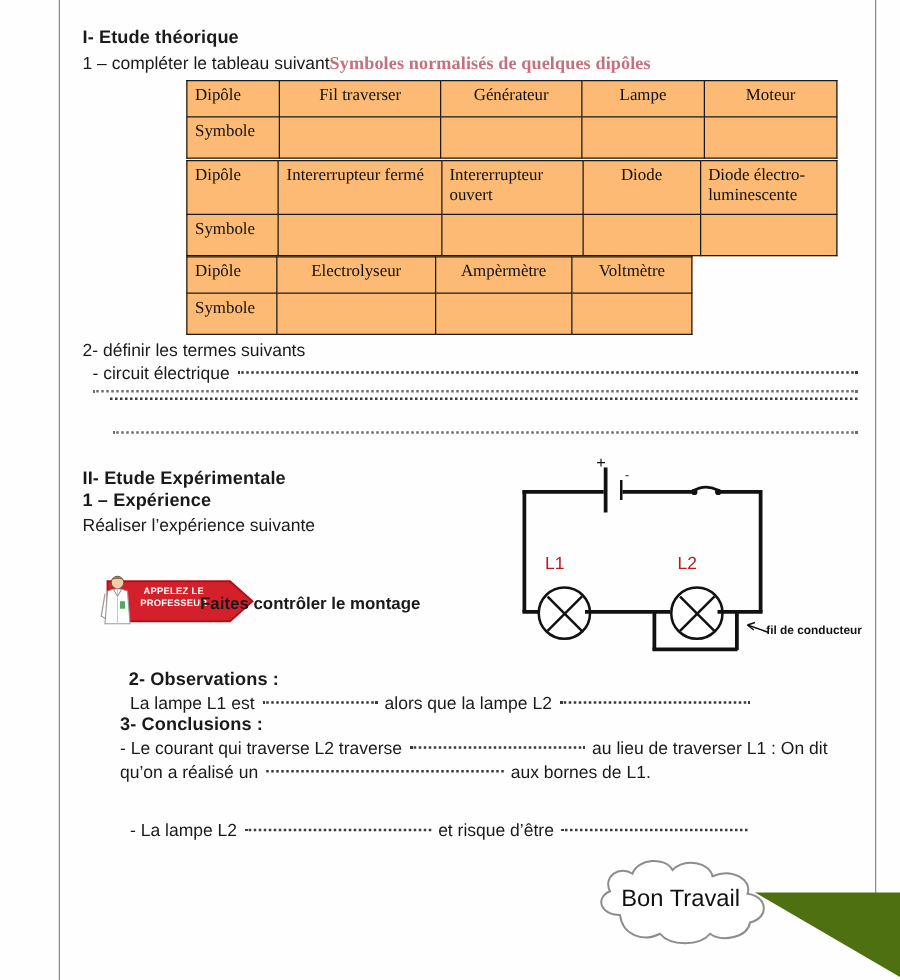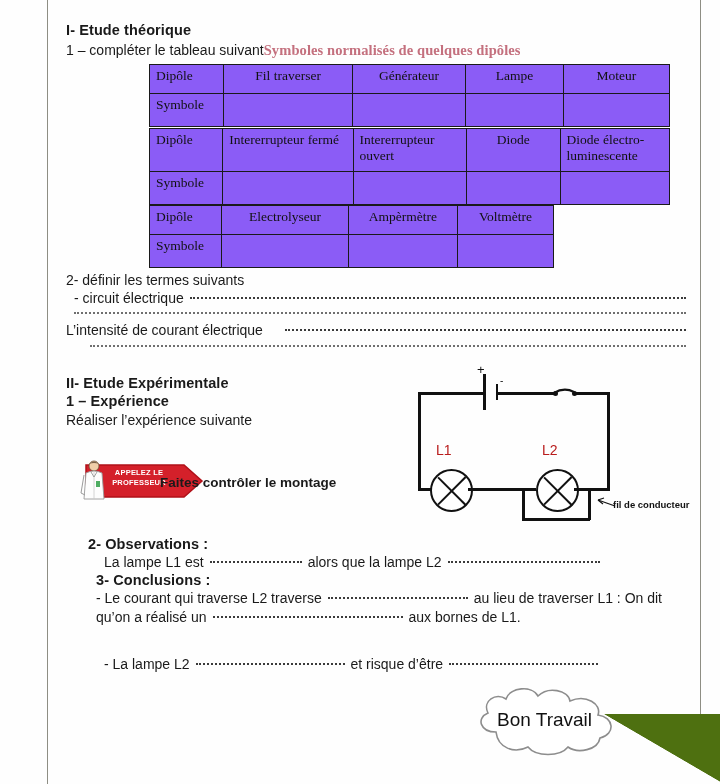--- a/index.html
+++ b/index.html
@@ -68,21 +68,21 @@
     height: 0;
     margin-left: 0;
   }
 
   
   table.dip {
     border-collapse: collapse;
     font-family: "Liberation Serif", serif;
     font-size: 13.5px;
     color: #111;
-    background: #8b5cf6;
+    background: #fdba74;
   }
   table.dip td {
     border: 1px solid #1a1a1a;
     padding: 3px 6px;
     vertical-align: top;
   }
   table.dip td.hd-label { text-align: left; white-space: nowrap; }
   table.dip td.hd { text-align: center; }
   table.dip tr.sym td { height: 26px; }
   table.dip tr.hdr td { height: 22px; }
@@ -231,21 +231,20 @@
 
   <div style="position:absolute;left:66px;top:272px;" class="line-txt">2- définir les termes suivants</div>
 
   <div style="position:absolute;left:74px;top:290px;width:612px;" class="row-flex">
     <span class="line-txt">- circuit électrique</span>
     <span class="dots"></span>
   </div>
   <div style="position:absolute;left:74px;top:312px;width:612px;" class="dots-full"></div>
 
   <div style="position:absolute;left:66px;top:322px;width:620px;" class="row-flex">
-    <span class="line-txt">L’intensité  de  courant  électrique</span>
     <span class="dots" style="margin-left:22px;"></span>
   </div>
   <div style="position:absolute;left:90px;top:345px;width:596px;" class="dots-full"></div>
 
   <div style="position:absolute;left:66px;top:375px;" class="sec-title">II-  Etude Expérimentale</div>
   <div style="position:absolute;left:66px;top:393px;" class="sec-title">1 – Expérience</div>
   <div style="position:absolute;left:66px;top:412px;" class="line-txt">Réaliser l’expérience suivante</div>
 
   <div class="badge-wrap" style="left:80px;top:459px;width:130px;height:44px;">
     <svg width="130" height="44" viewBox="0 0 130 44">
@@ -313,21 +312,21 @@
     <div class="wire" style="left:112px;top:148px;width:68px;height:2.5px;"></div>
     <div class="wire" style="left:178px;top:120px;width:2.5px;height:30px;"></div>
 
     <svg style="position:absolute;left:180px;top:124px;" width="28" height="16">
       <path d="M25 12 L8 6" stroke="#111" stroke-width="1.2" fill="none"></path>
       <path d="M8 6 L14 4 M8 6 L13 10" stroke="#111" stroke-width="1.2" fill="none"></path>
     </svg>
     <div class="wire-note" style="left:203px;top:129px;">fil de conducteur</div>
   </div>
 
-  <div style="position:absolute;left:88px;top:536px;" class="sec-title">2- Observations :</div>
+  <div style="position:absolute;left:103px;top:536px;" class="sec-title">2- Observations :</div>
 
   <div style="position:absolute;left:104px;top:554px;width:496px;" class="row-flex">
     <span class="line-txt">La lampe L1 est</span>
     <span class="dots" style="max-width:92px;"></span>
     <span class="line-txt" style="margin-left:6px;">alors que la lampe L2</span>
     <span class="dots"></span>
   </div>
 
   <div style="position:absolute;left:96px;top:572px;" class="sec-title">3- Conclusions :</div>
 

